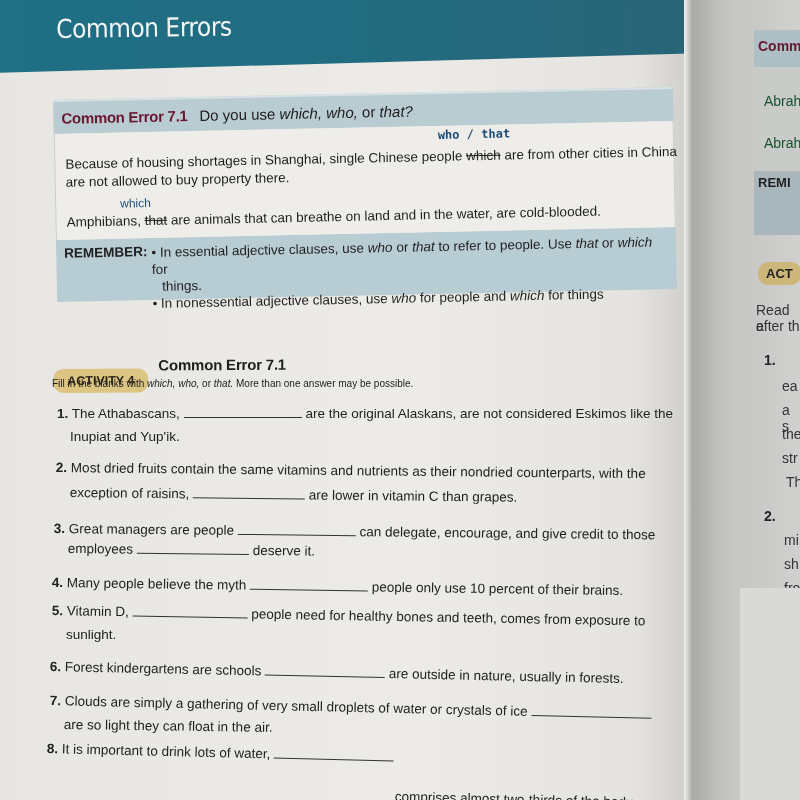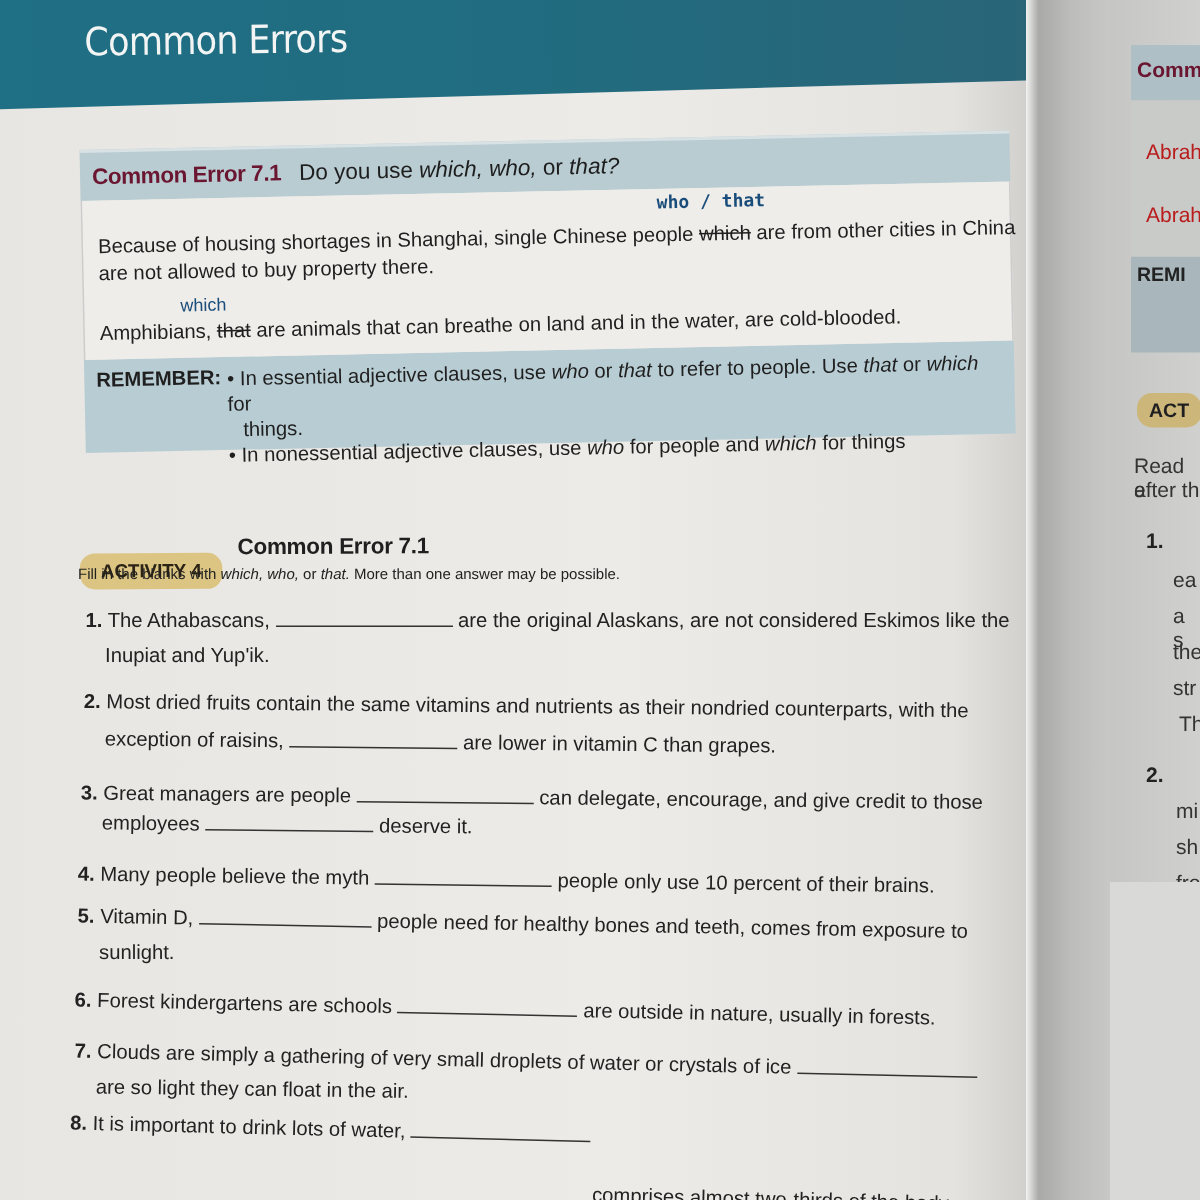--- a/index.html
+++ b/index.html
@@ -83,21 +83,21 @@
     background: linear-gradient(90deg, #f2f2f0 0%, #a9a9a7 15%, #bdbdbb 55%, #c8c8c6 100%);
   }
   .page-right {
     position: absolute; left: 740px; top: 0; width: 60px; height: 588px;
     background: linear-gradient(90deg, #c6c6c4 0%, #d0d0ce 100%);
     overflow: hidden;
   }
   .r-ce-box { position: absolute; left: 14px; top: 30px; width: 60px; height: 200px; }
   .r-head { height: 37px; background: #aebfc5; padding: 8px 4px; color: #6b1630; font-weight: bold; font-size: 14px; }
   .r-body { height: 104px; background: #c9cbc9; position: relative; }
-  .r-body span { position: absolute; left: 10px; font-size: 14px; color: #b91c1c; }
+  .r-body span { position: absolute; left: 10px; font-size: 14px; color: #14532d; }
   .r-rem { height: 64px; background: #a9b7bc; padding: 4px; font-weight: bold; font-size: 13px; color: #222; }
   .r-act { position: absolute; left: 18px; top: 262px; background: #cdb67a; border-radius: 10px; padding: 4px 8px; font-weight: bold; font-size: 13px; }
   .r-text { position: absolute; font-size: 14px; color: #333; }
   .r-num { position: absolute; font-size: 14px; font-weight: bold; color: #222; }
 </style>
 </head>
 <body>
 
 <div class="page-left">
   <div class="banner"></div>

